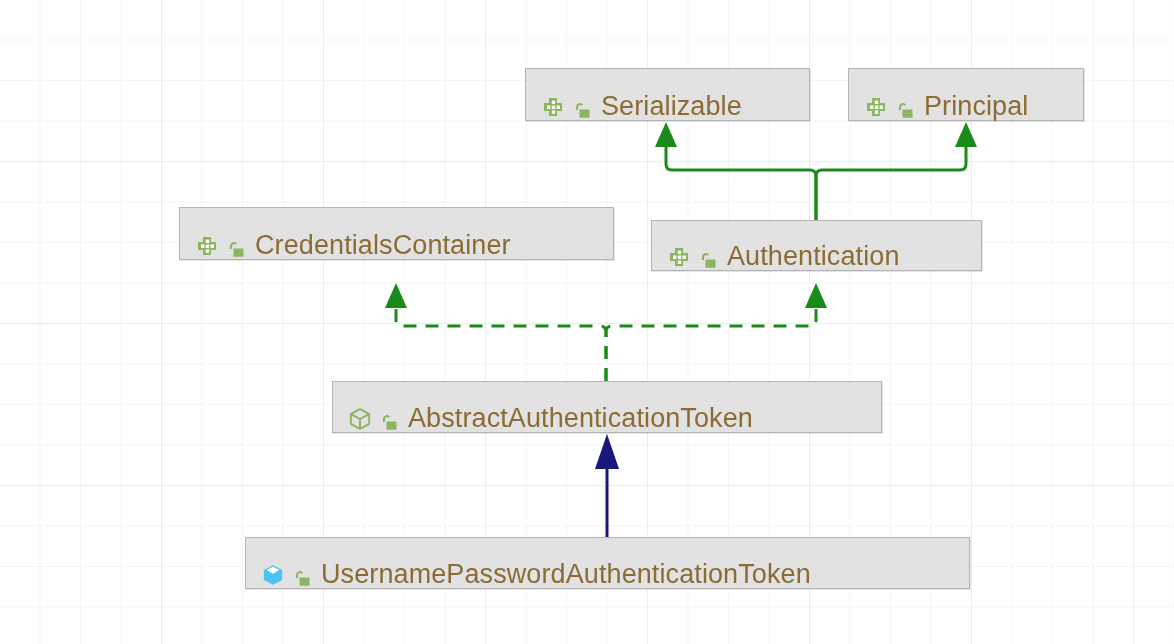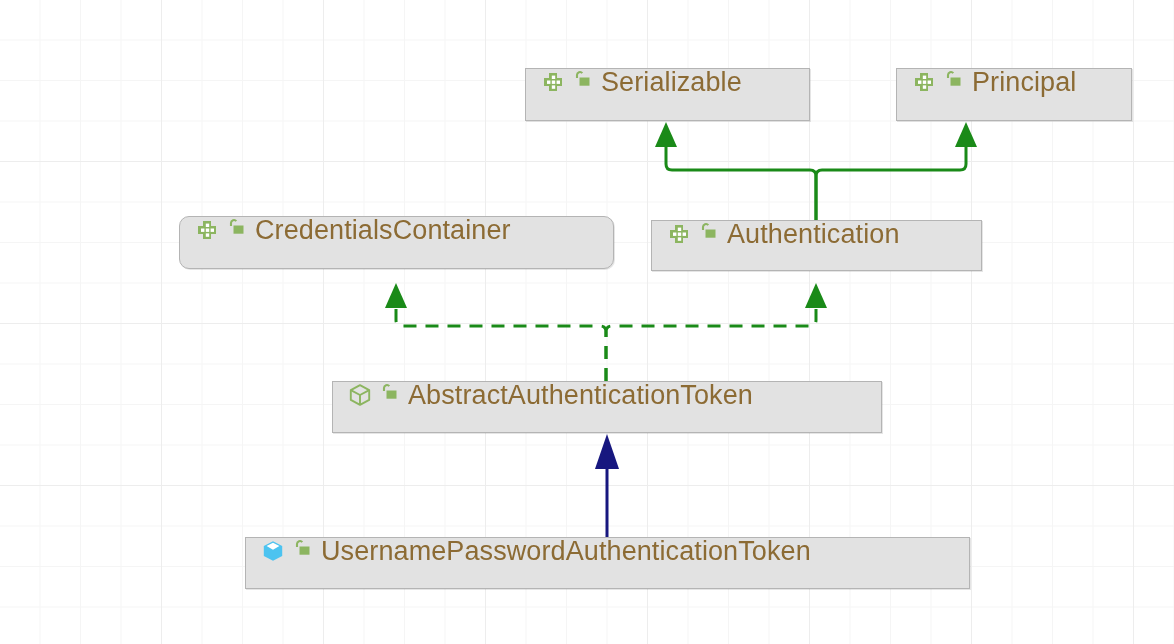--- a/index.html
+++ b/index.html
@@ -33,21 +33,21 @@
     width: 1174px;
     height: 644px;
     pointer-events: none;
   }
   .node {
     position: absolute;
     box-sizing: border-box;
     background: #e2e2e2;
     border: 1px solid #b4b4b4;
     display: flex;
-    align-items: flex-start;
+    align-items: flex-end;
     gap: 8px;
     padding: 0 14px;
     box-shadow: 1px 1px 0 rgba(0,0,0,0.10);
   }
   .node-label {
     color: #8c6b34;
     font-size: 27px;
     line-height: 1;
     white-space: nowrap;
     letter-spacing: 0.1px;
@@ -105,41 +105,41 @@
     </span>
     <span class="icon icon-lock">
       <svg viewBox="0 0 17 19" width="17" height="19" xmlns="http://www.w3.org/2000/svg">
         <path d="M3 9V6a3 3 0 0 1 5.3-1.9" fill="none" stroke="#8cb560" stroke-width="2.1"></path>
         <rect x="5.5" y="8.5" width="10" height="8.2" fill="#8cb560"></rect>
       </svg>
     </span>
     <span class="node-label">Serializable</span>
   </div>
 
-  <div class="node" style="left:848px; top:68px; width:236px; height:53px;margin-left:48px;">
+  <div class="node" style="left:848px; top:68px; width:236px; height:53px;">
     <span class="icon icon-kind">
       <svg viewBox="0 0 26 26" width="26" height="26" xmlns="http://www.w3.org/2000/svg">
         <path d="M9 4h8v5h5v8h-5v5H9v-5H4V9h5z" fill="#8cb560"></path>
         <rect x="7" y="11.5" width="3.4" height="3.4" fill="#ffffff"></rect>
         <rect x="11.8" y="11.5" width="3.4" height="3.4" fill="#ffffff"></rect>
         <rect x="11.8" y="6.6" width="3.4" height="3.4" fill="#ffffff"></rect>
         <rect x="11.8" y="16.4" width="3.4" height="3.4" fill="#ffffff"></rect>
         <rect x="16.6" y="11.5" width="3.4" height="3.4" fill="#ffffff"></rect>
       </svg>
     </span>
     <span class="icon icon-lock">
       <svg viewBox="0 0 17 19" width="17" height="19" xmlns="http://www.w3.org/2000/svg">
         <path d="M3 9V6a3 3 0 0 1 5.3-1.9" fill="none" stroke="#8cb560" stroke-width="2.1"></path>
         <rect x="5.5" y="8.5" width="10" height="8.2" fill="#8cb560"></rect>
       </svg>
     </span>
     <span class="node-label">Principal</span>
   </div>
 
-  <div class="node" style="left:179px; top:216px; width:435px; height:53px;border-radius:10px;">
+  <div class="node" style="left:179px; top:207px; width:435px; height:53px;">
     <span class="icon icon-kind">
       <svg viewBox="0 0 26 26" width="26" height="26" xmlns="http://www.w3.org/2000/svg">
         <path d="M9 4h8v5h5v8h-5v5H9v-5H4V9h5z" fill="#8cb560"></path>
         <rect x="7" y="11.5" width="3.4" height="3.4" fill="#ffffff"></rect>
         <rect x="11.8" y="11.5" width="3.4" height="3.4" fill="#ffffff"></rect>
         <rect x="11.8" y="6.6" width="3.4" height="3.4" fill="#ffffff"></rect>
         <rect x="11.8" y="16.4" width="3.4" height="3.4" fill="#ffffff"></rect>
         <rect x="16.6" y="11.5" width="3.4" height="3.4" fill="#ffffff"></rect>
       </svg>
     </span>

